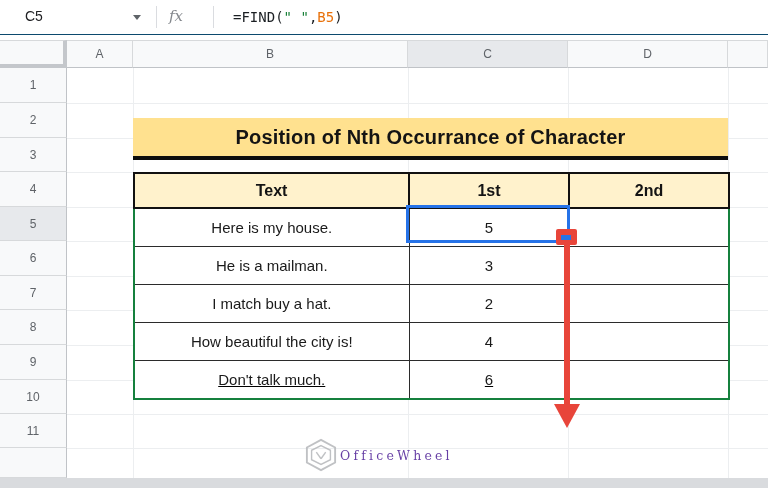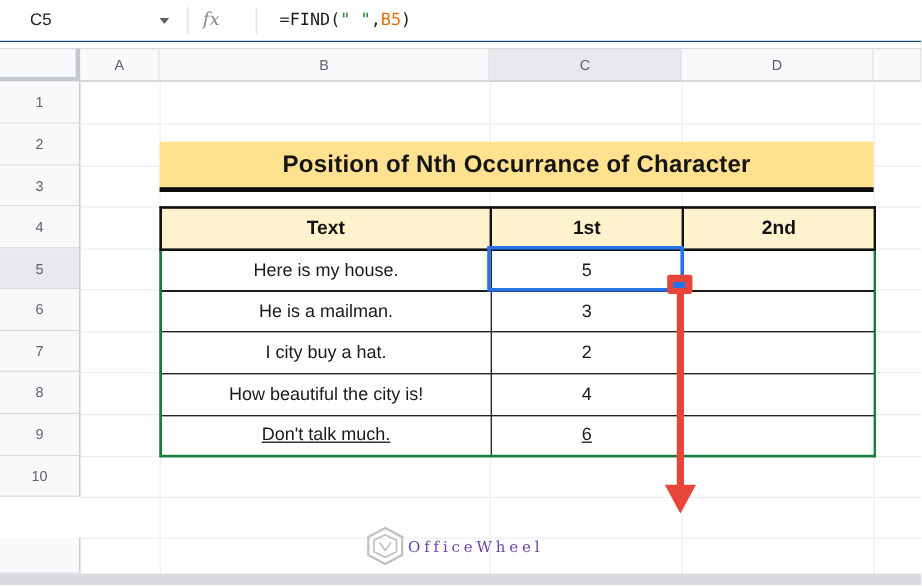--- a/index.html
+++ b/index.html
@@ -23,21 +23,21 @@
 
   .gridline-v{position:absolute;width:1px;background:#eceef0;}
   .gridline-h{position:absolute;height:1px;background:#eceef0;}
 
   
   .banner{position:absolute;left:133px;top:102px;width:595px;height:42px;box-sizing:border-box;background:var(--banner,#ffe18f);border-bottom:4px solid #0d0d0d;display:flex;align-items:center;justify-content:center;margin-top:16px;}
   .banner span{font-weight:bold;font-size:20px;color:#141414;letter-spacing:.2px;}
 
   
   .datatable{position:absolute;left:133px;top:172px;width:595px;border-collapse:collapse;table-layout:fixed;background:#000000;border:2px solid #15803d;}
-  .datatable td{border:1px solid #2b2b2b;text-align:center;vertical-align:middle;padding:0;font-size:15px;color:#1a1a1a;overflow:hidden;background:#fff;}
+  .datatable td{border:1px solid #2b2b2b;text-align:center;vertical-align:middle;padding:10px;font-size:15px;color:#1a1a1a;overflow:hidden;background:#fff;}
   .datatable thead th{border:2px solid #111;background:var(--cream,#fff2cc);font-size:16px;font-weight:bold;color:#141414;text-align:center;vertical-align:middle;padding:0;}
 
   
   .sel{position:absolute;left:406px;top:205px;width:164px;height:38px;border:3px solid var(--blue,#2673e8);box-sizing:border-box;pointer-events:none;}
   .handle{position:absolute;left:556px;top:229px;width:21px;height:16px;background:var(--red,#e8453a);border-radius:2px;}
   .handle-dot{position:absolute;left:5px;top:6px;width:10px;height:5px;background:var(--blue,#2673e8);}
   .arrow-shaft{position:absolute;left:564px;top:245px;width:6px;height:161px;background:var(--red,#e8453a);}
   .arrow-head{position:absolute;left:554px;top:404px;width:0;height:0;border-left:13px solid transparent;border-right:13px solid transparent;border-top:24px solid var(--red,#e8453a);}
 
   
@@ -104,21 +104,21 @@
           <td>Here is my house.</td>
           <td>5</td>
           <td></td>
         </tr>
         <tr style="height: 34px;">
           <td>He is a mailman.</td>
           <td>3</td>
           <td></td>
         </tr>
         <tr style="height: 35px;">
-          <td>I city buy a hat.</td>
+          <td>I match buy a hat.</td>
           <td>2</td>
           <td></td>
         </tr>
         <tr style="height: 35px;">
           <td>How beautiful the city is!</td>
           <td>4</td>
           <td></td>
         </tr>
         <tr style="height: 34px; text-decoration: underline;">
           <td>Don't talk much.</td>
@@ -154,14 +154,15 @@
     <div class="rowhdr" style="top: 68px; height: 35px;">1</div>
     <div class="rowhdr" style="top: 103px; height: 35px;">2</div>
     <div class="rowhdr" style="top: 138px; height: 34px;">3</div>
     <div class="rowhdr" style="top: 172px; height: 35px;">4</div>
     <div class="rowhdr hl" style="top: 207px; height: 34px;">5</div>
     <div class="rowhdr" style="top: 241px; height: 35px;">6</div>
     <div class="rowhdr" style="top: 276px; height: 34px;">7</div>
     <div class="rowhdr" style="top: 310px; height: 35px;">8</div>
     <div class="rowhdr" style="top: 345px; height: 35px;">9</div>
     <div class="rowhdr" style="top: 380px; height: 34px;">10</div>
+    <div class="rowhdr" style="top: 414px; height: 34px;">11</div>
     <div class="rowhdr" style="top: 448px; height: 30px;"></div>
   </div>
 
 </body></html>

